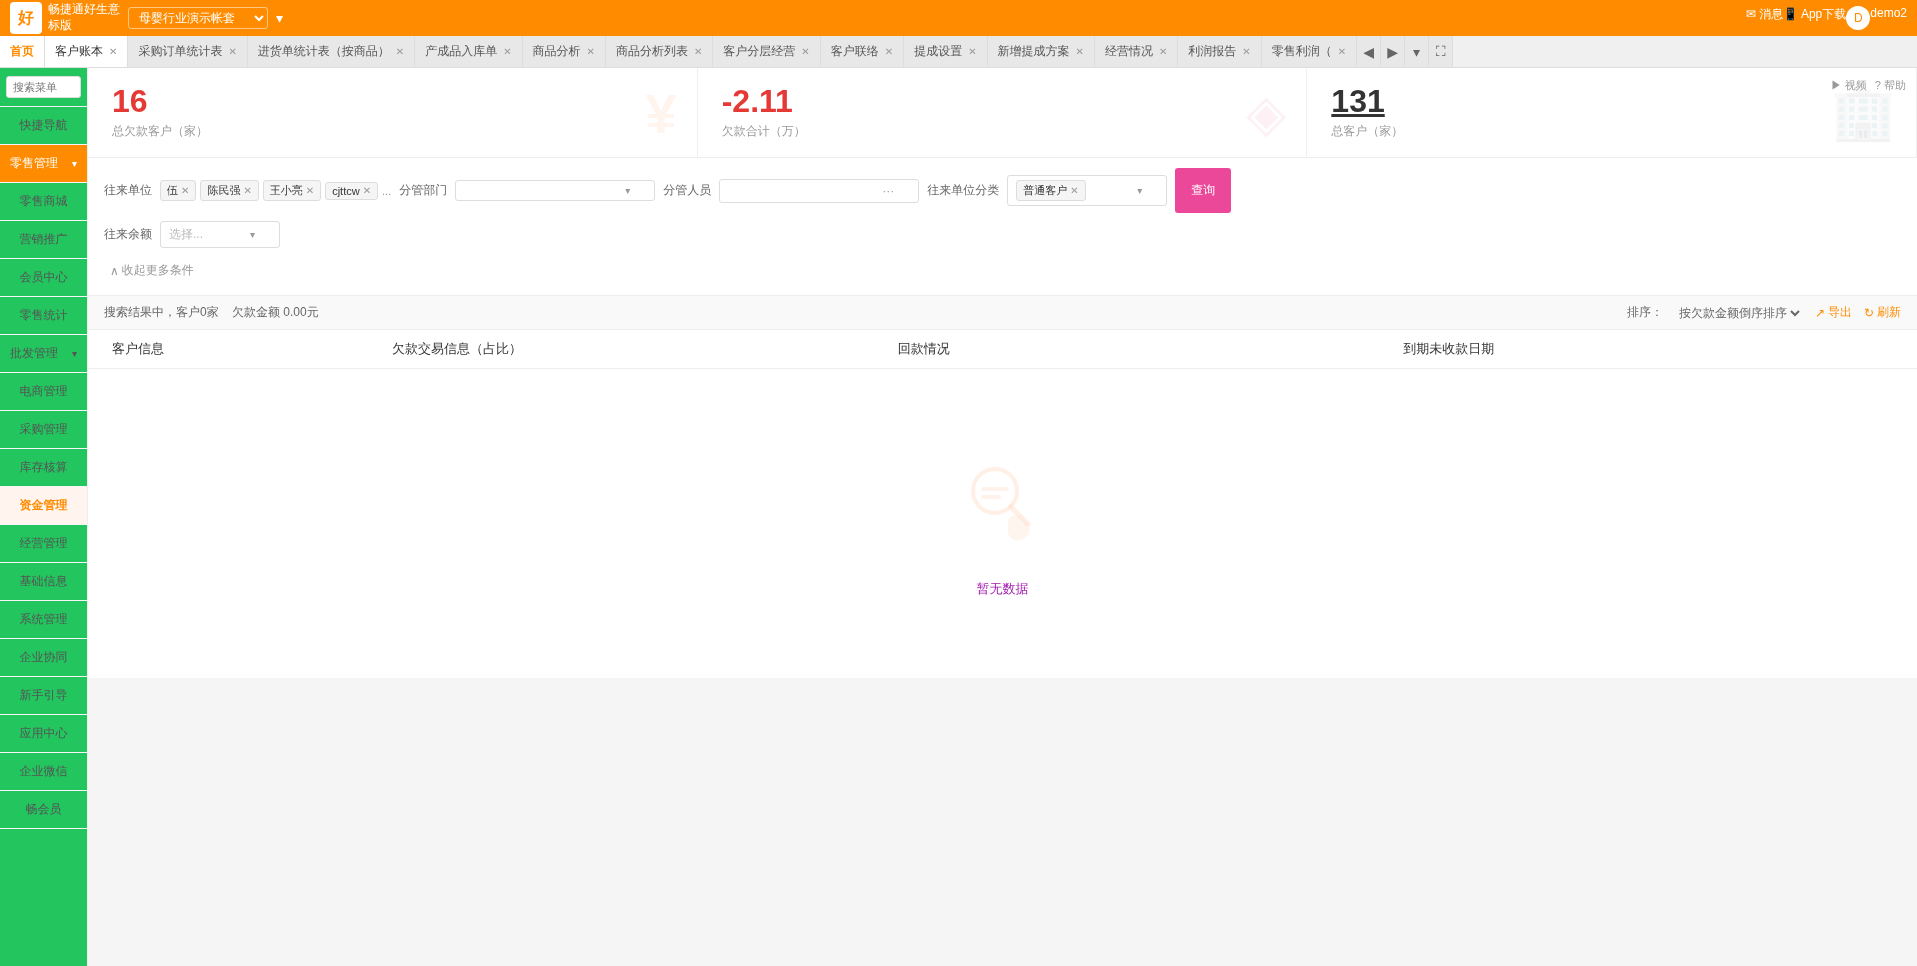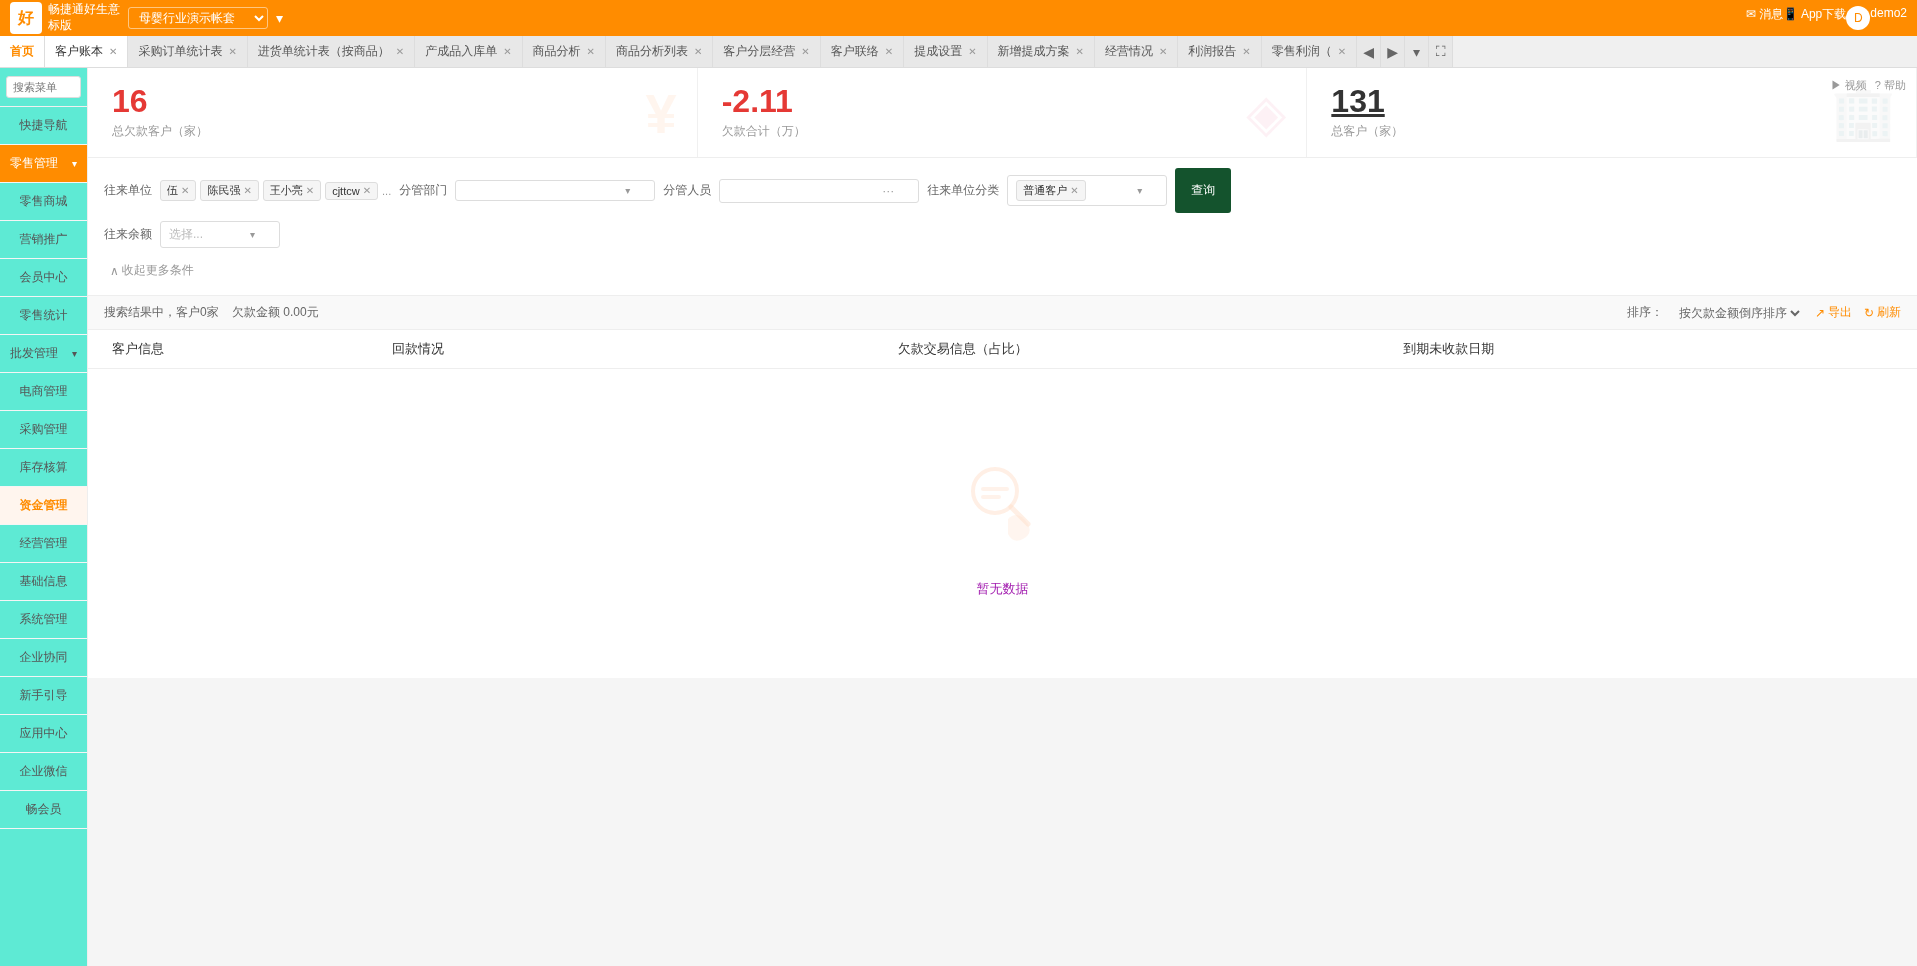--- a/index.html
+++ b/index.html
@@ -57,21 +57,21 @@
     }
     .tab-close { font-size: 10px; color: #999; margin-left: 2px; }
     .tab-nav-btn { width: 24px; height: 32px; display: flex; align-items: center; justify-content: center; cursor: pointer; background: #e8e8e8; border-right: 1px solid #ddd; color: #666; font-size: 14px; }
 
     
     .main-layout { display: flex; height: calc(966px - 36px - 32px); }
 
     
     .sidebar {
       width: 88px;
-      background: #5eead4;
+      background: #22c55e;
       border-right: 1px solid #eee;
       display: flex;
       flex-direction: column;
       overflow-y: auto;
     }
     .sidebar-search {
       padding: 8px 6px;
       border-bottom: 1px solid #f0f0f0;
     }
     .sidebar-search input {
@@ -187,21 +187,21 @@
     .data-table { width: 100%; background: #fff; }
     .table-header { display: grid; grid-template-columns: 280px 1fr 1fr 1fr; border-bottom: 1px solid #eee; padding: 10px 16px; font-size: 13px; font-weight: 500; color: #333; }
     .table-cell { padding: 0 8px; }
 
     
     .empty-state { display: flex; flex-direction: column; align-items: center; justify-content: center; padding: 80px 20px; color: #ccc; }
     .empty-icon { font-size: 80px; margin-bottom: 12px; opacity: 0.4; color: #ffb07c; }
     .empty-text { font-size: 13px; color: #a21caf; }
 
     
-    .btn-query { background: #14532d; color: #fff; border: none; padding: 14px 16px; border-radius: 3px; cursor: pointer; font-size: 12px; }
+    .btn-query { background: #ec4899; color: #fff; border: none; padding: 14px 16px; border-radius: 3px; cursor: pointer; font-size: 12px; }
 
     
     ::-webkit-scrollbar { width: 4px; height: 4px; }
     ::-webkit-scrollbar-track { background: #f1f1f1; }
     ::-webkit-scrollbar-thumb { background: #ccc; border-radius: 2px; }
   </style>
 </head>
 <body>
 
 <div class="top-bar">
@@ -444,22 +444,22 @@
         <span class="icon-btn">
           <span>↻</span>
           <span>刷新</span>
         </span>
       </div>
     </div>
 
     <div class="data-table">
       <div class="table-header">
         <div class="table-cell">客户信息</div>
+        <div class="table-cell">欠款交易信息（占比）</div>
         <div class="table-cell">回款情况</div>
-        <div class="table-cell">欠款交易信息（占比）</div>
         <div class="table-cell">到期未收款日期</div>
       </div>
 
       <div class="empty-state">
         <div class="empty-icon">
           
           <svg width="100" height="100" viewBox="0 0 100 100" fill="none" xmlns="http://www.w3.org/2000/svg">
             <ellipse cx="42" cy="42" rx="22" ry="22" fill="none" stroke="#ffb07c" stroke-width="4" opacity="0.5"></ellipse>
             <line x1="58" y1="58" x2="75" y2="75" stroke="#ffb07c" stroke-width="5" stroke-linecap="round" opacity="0.5"></line>
             <rect x="28" y="38" width="28" height="4" rx="2" fill="#ffb07c" opacity="0.4"></rect>

